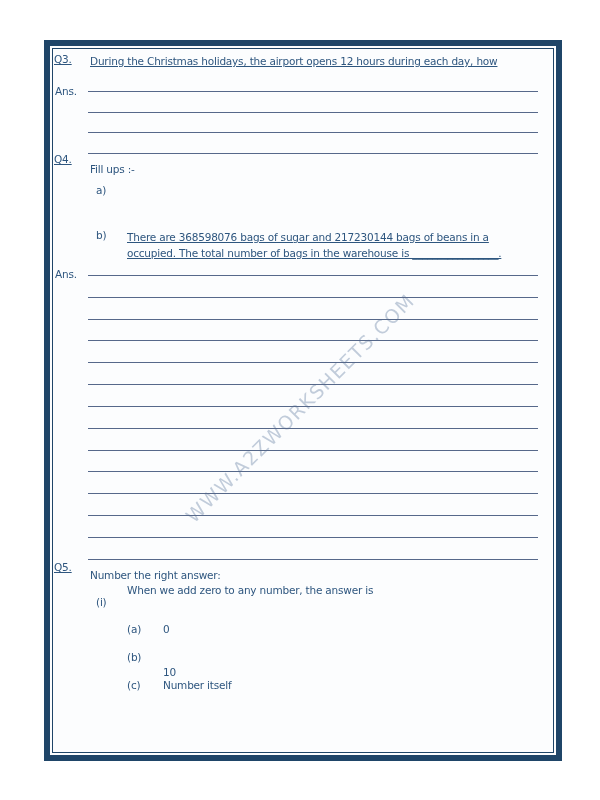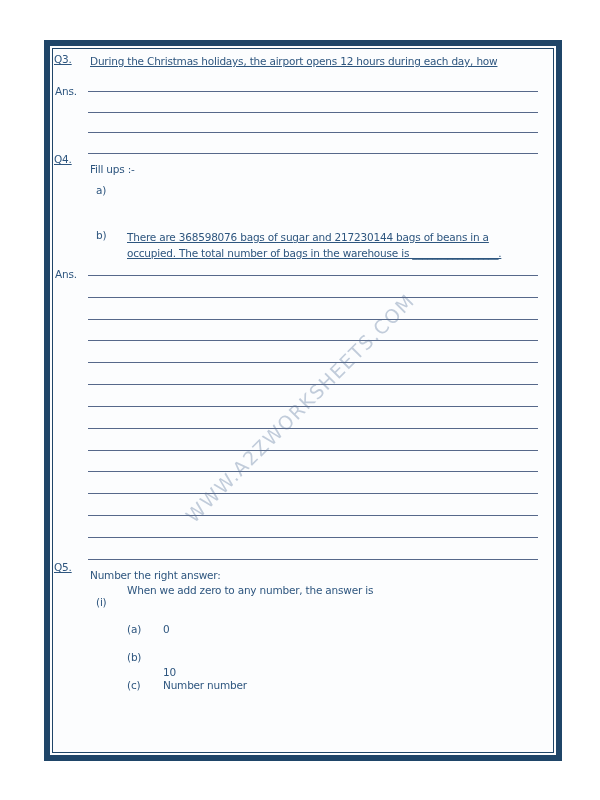--- a/index.html
+++ b/index.html
@@ -94,16 +94,16 @@
     <div class="abs" style="left:46px;top:550px;">(i)</div>
     <div class="abs" style="left:77px;top:538px;text-align:right;">When we add zero to any number, the answer is</div>
 
     <div class="abs" style="left:77px;top:577px;">(a)</div>
     <div class="abs" style="left:113px;top:577px;">0</div>
 
     <div class="abs" style="left:77px;top:605px;">(b)</div>
     <div class="abs" style="left:113px;top:605px;margin-top:15px;">10</div>
 
     <div class="abs" style="left:77px;top:633px;">(c)</div>
-    <div class="abs" style="left:113px;top:633px;">Number number</div>
+    <div class="abs" style="left:113px;top:633px;">Number itself</div>
 
   </div>
 </div>
 
 </body></html>

